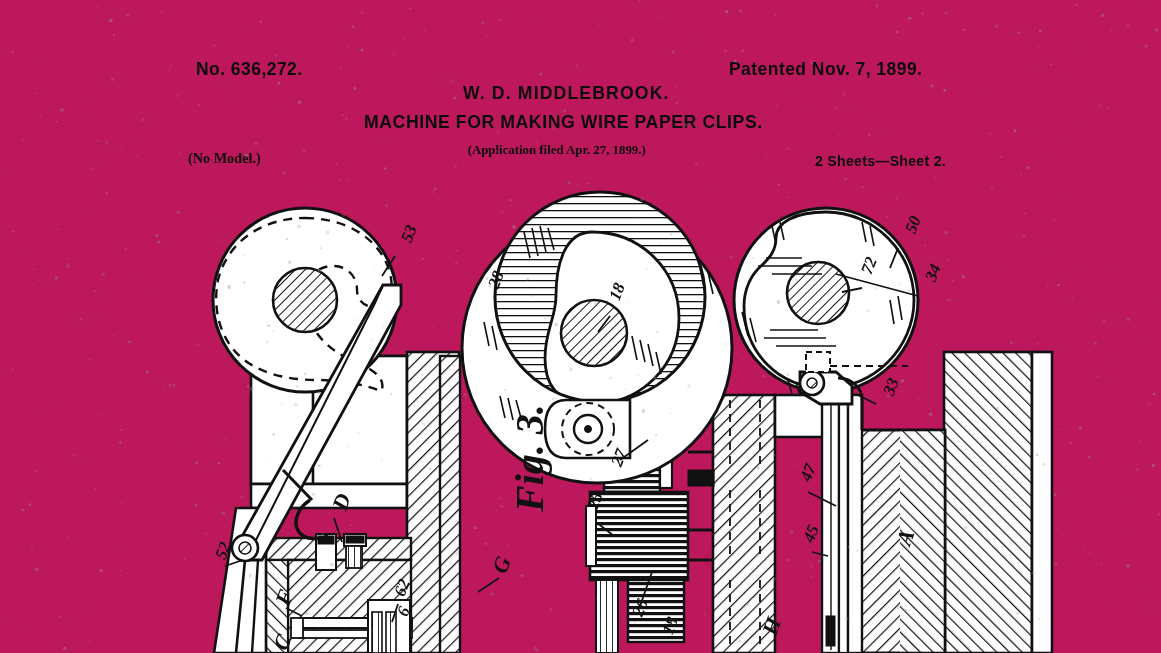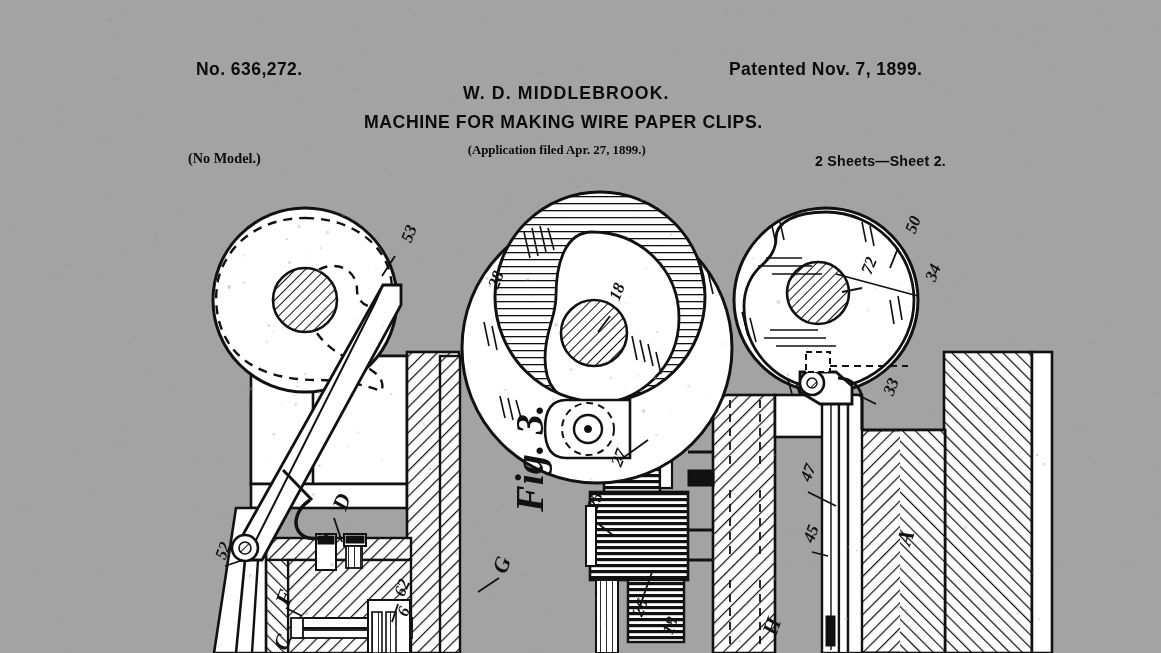--- a/index.html
+++ b/index.html
@@ -3,21 +3,21 @@
 <meta charset="utf-8">
 <title>Patent Drawing</title>
 <style>
   html,body{margin:0;padding:0;background:#fff;}
   body{
     font-family:"Liberation Sans", sans-serif;
     width:1161px;height:653px;overflow:hidden;position:relative;
   }
   #sheet{
     position:absolute;left:0;top:0;width:1161px;height:653px;
-    background:#a3a3a3;overflow:hidden;
+    background:#be185d;overflow:hidden;
   }
   
   #noise{
     position:absolute;left:0;top:0;width:1161px;height:653px;
     pointer-events:none;opacity:.55;
   }
   
   .hdr{position:absolute;color:#0b0b0b;white-space:nowrap;}
   .hdr-cond{
     font-family:"Liberation Sans", sans-serif;

